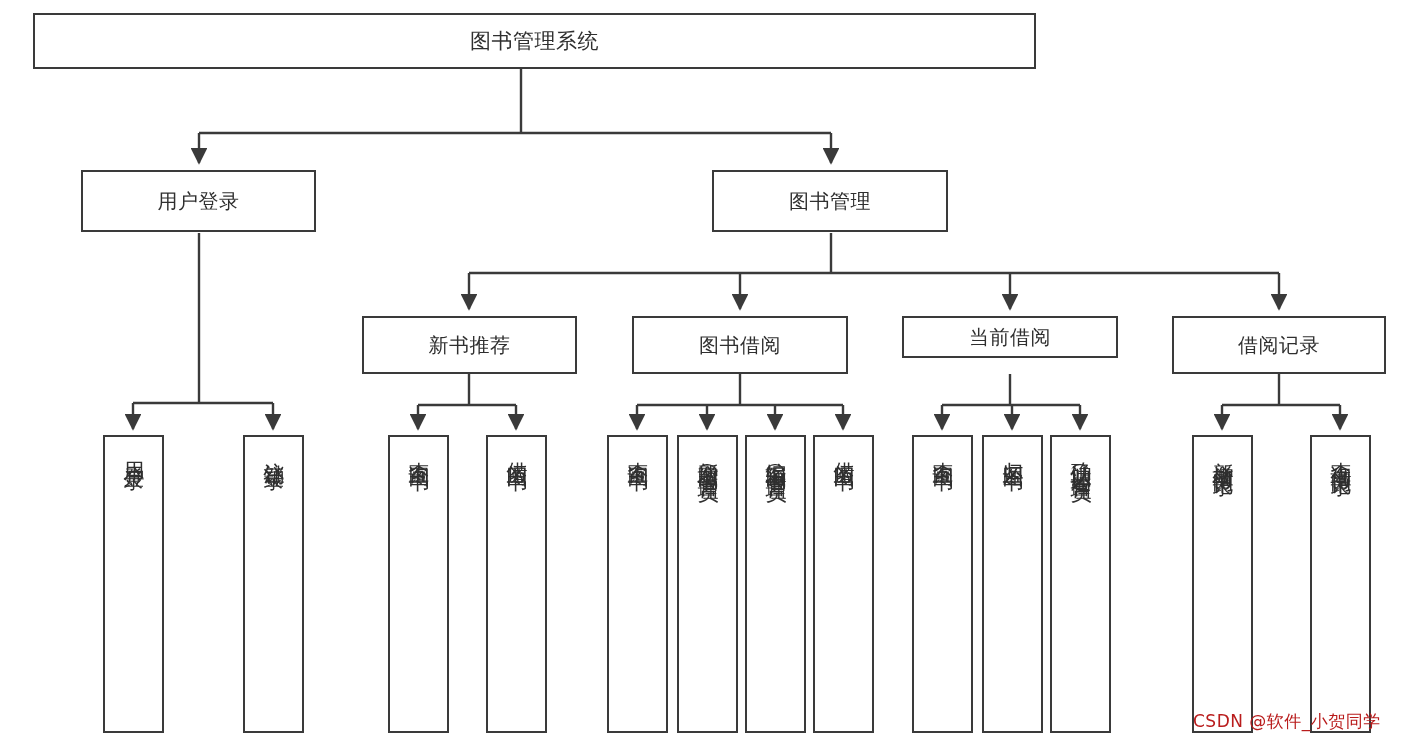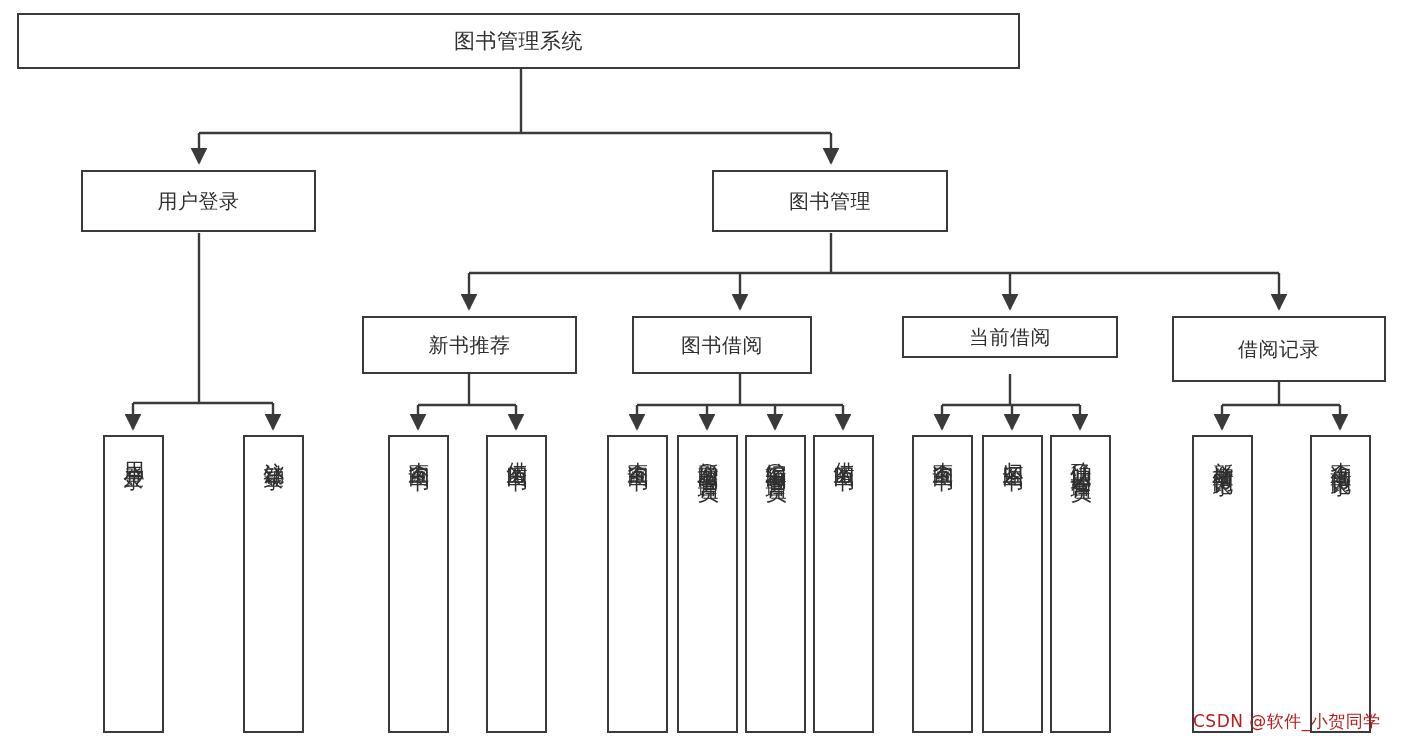--- a/index.html
+++ b/index.html
@@ -96,41 +96,41 @@
       <path d="M 1012 405 L 1012 429" marker-end="url(#arrow)"></path>
       <path d="M 1080 405 L 1080 429" marker-end="url(#arrow)"></path>
 
       <path d="M 1279 374 L 1279 405"></path>
       <path d="M 1222 405 L 1340 405"></path>
       <path d="M 1222 405 L 1222 429" marker-end="url(#arrow)"></path>
       <path d="M 1340 405 L 1340 429" marker-end="url(#arrow)"></path>
     </g>
   </svg>
 
-  <div class="node horiz root" style="left:17px;top:13px;width:1003px;height:56px;">
+  <div class="node horiz root" style="left:33px;top:13px;width:1003px;height:56px;">
     <span class="label">图书管理系统</span>
   </div>
 
   <div class="node horiz" style="left:81px;top:170px;width:235px;height:62px;">
     <span class="label">用户登录</span>
   </div>
   <div class="node horiz" style="left:362px;top:316px;width:215px;height:58px;">
     <span class="label">新书推荐</span>
   </div>
 
   <div class="node horiz" style="left:712px;top:170px;width:236px;height:62px;">
     <span class="label">图书管理</span>
   </div>
-  <div class="node horiz" style="left:632px;top:316px;width:180px;height:58px;">
+  <div class="node horiz" style="left:632px;top:316px;width:216px;height:58px;">
     <span class="label">图书借阅</span>
   </div>
   <div class="node horiz" style="left:902px;top:316px;width:216px;height:42px;">
     <span class="label">当前借阅</span>
   </div>
-  <div class="node horiz" style="left:1172px;top:316px;width:214px;height:66px;">
+  <div class="node horiz" style="left:1172px;top:316px;width:214px;height:58px;">
     <span class="label">借阅记录</span>
   </div>
 
   <div class="node vert" style="left:103px;top:435px;width:61px;height:298px;">
     <span class="label">用户登录</span>
   </div>
   <div class="node vert" style="left:243px;top:435px;width:61px;height:298px;">
     <span class="label">注销登录</span>
   </div>
 

